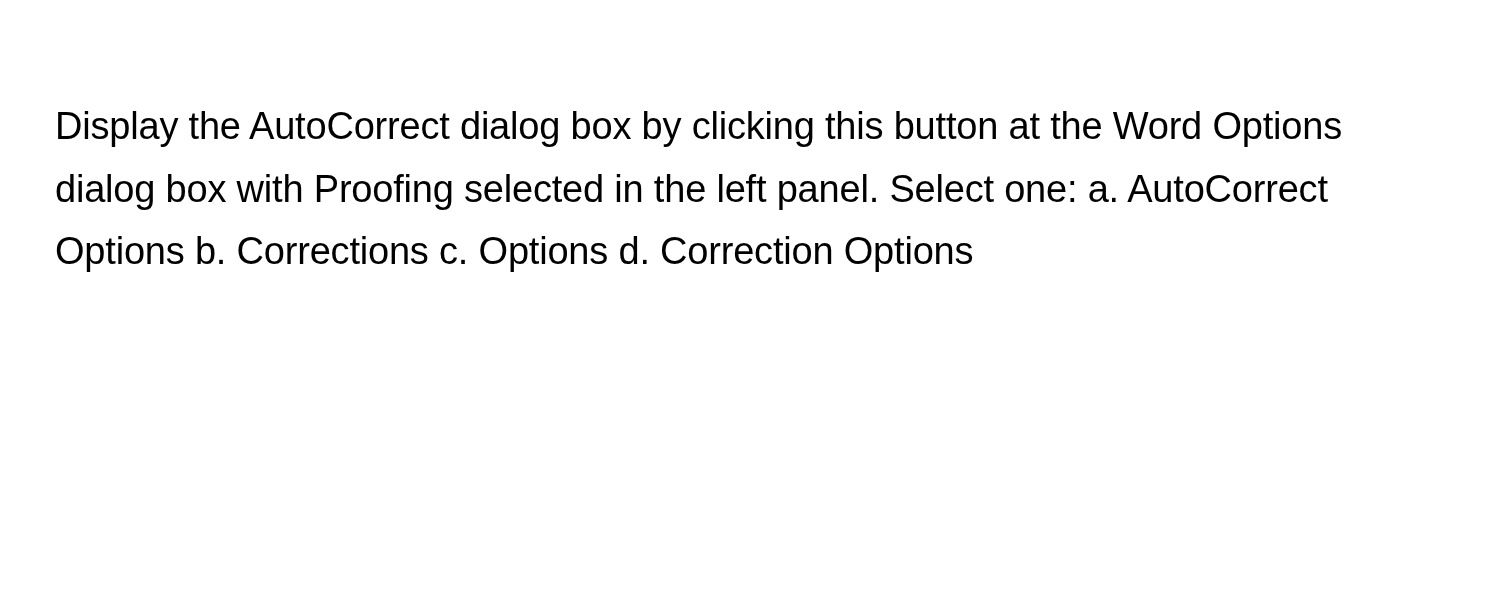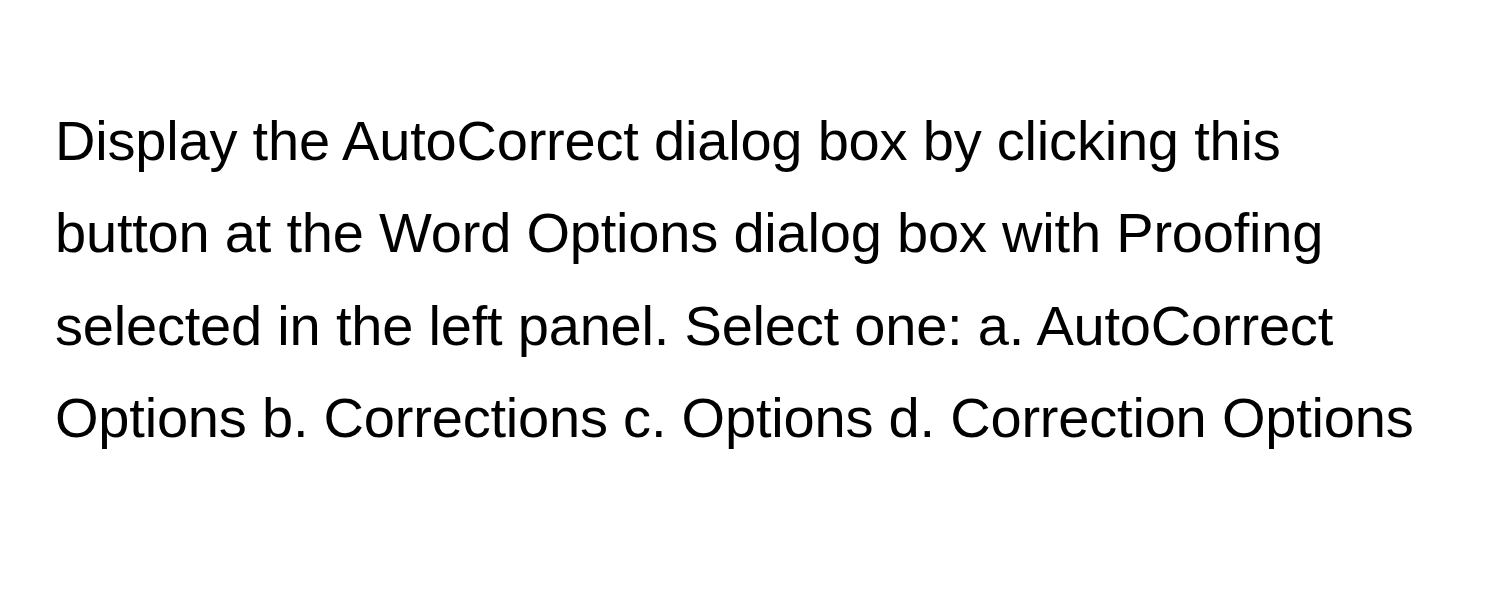--- a/index.html
+++ b/index.html
@@ -8,21 +8,21 @@
       box-sizing: border-box;
     }
     body {
       width: 1500px;
       height: 600px;
       background: #ffffff;
       font-family: -apple-system, BlinkMacSystemFont, "Segoe UI", Helvetica, Arial, sans-serif;
       padding: 95px 55px 55px 55px;
     }
     .question-text {
-      font-size: 56px;
+      font-size: 38px;
       line-height: 1.65;
       color: #000000;
       font-weight: 400;
       letter-spacing: -0.2px;
     }
   </style>
 </head>
 <body>
 
 <div class="question-text">Display the AutoCorrect dialog box by clicking this button at the Word Options dialog box with Proofing selected in the left panel. Select one: a. AutoCorrect Options b. Corrections c. Options d. Correction Options</div>

